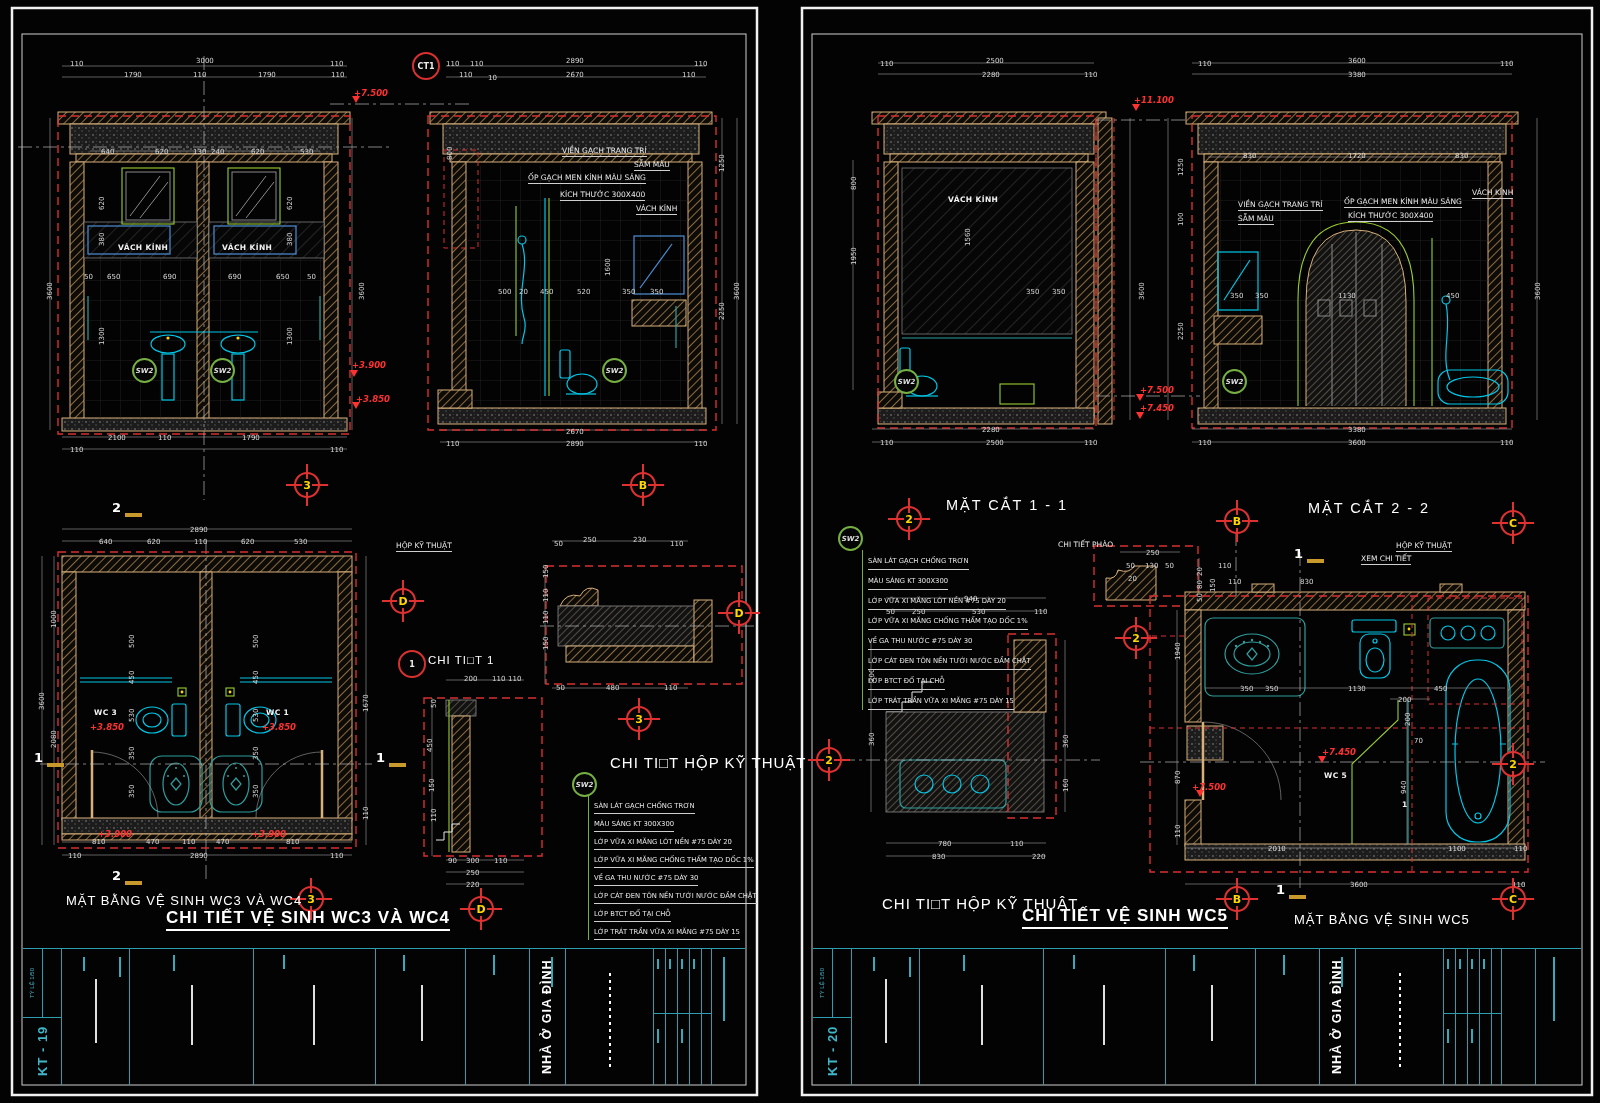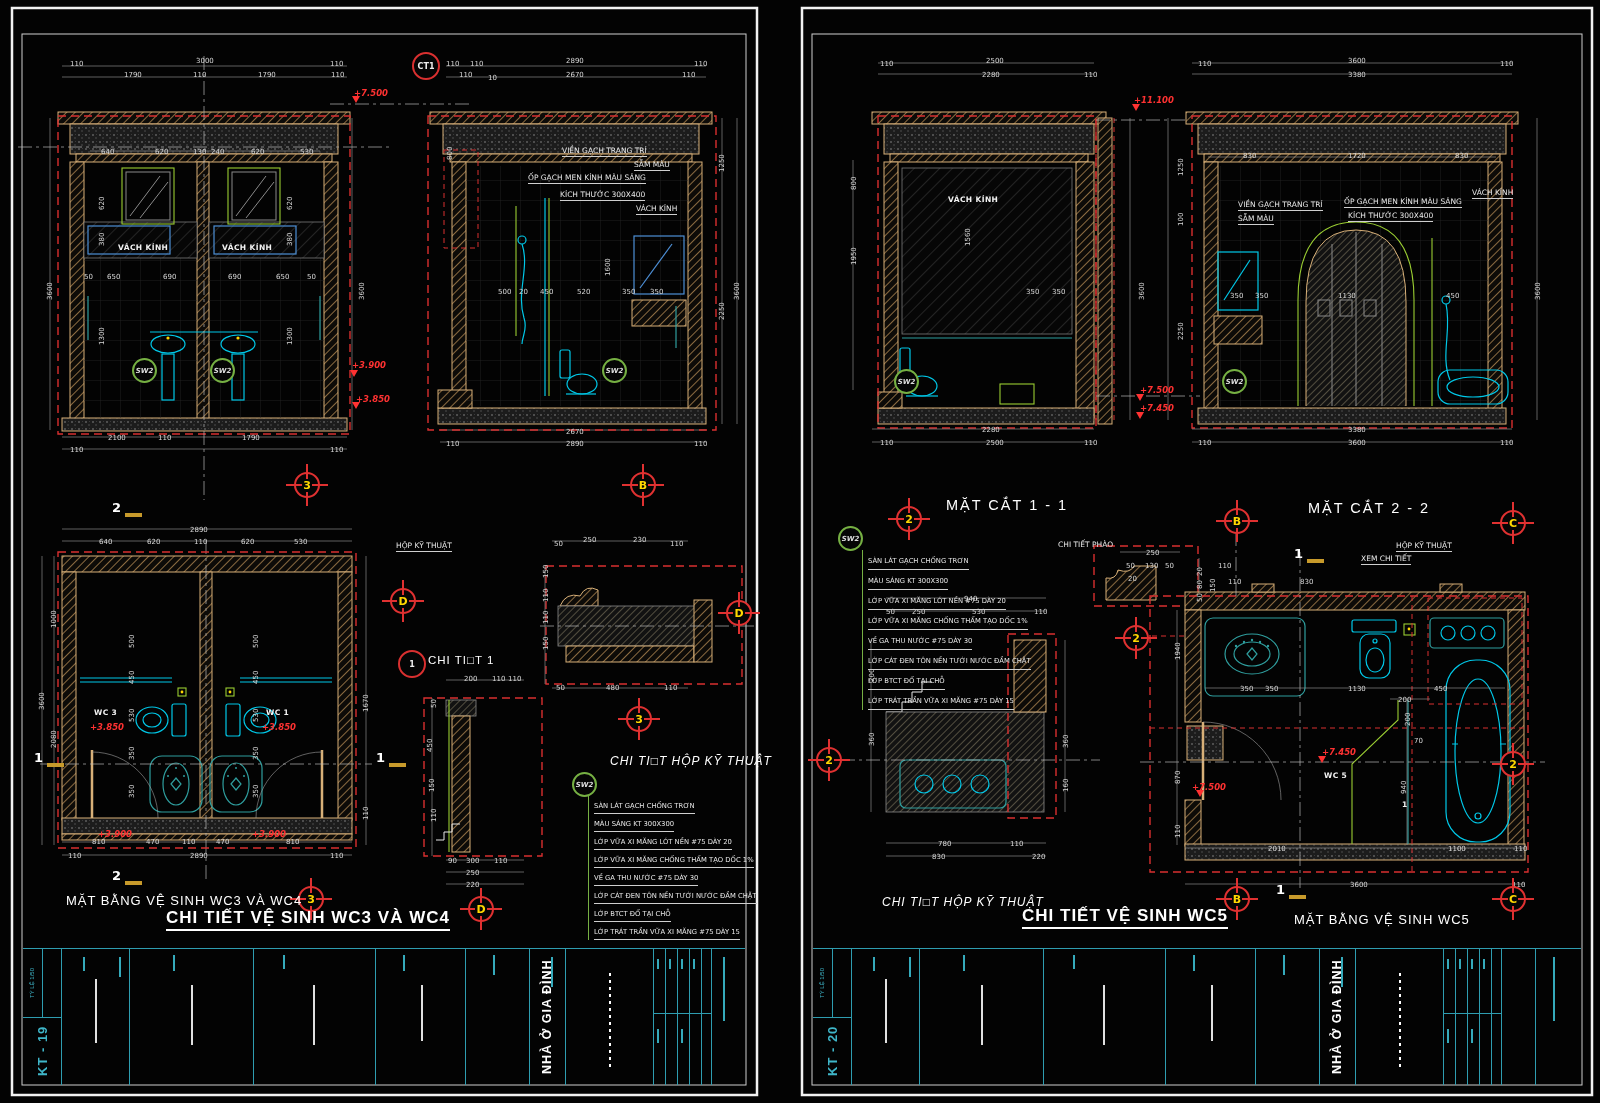--- a/index.html
+++ b/index.html
@@ -10,21 +10,21 @@
   .lbl{position:absolute;font-family:"DejaVu Sans",sans-serif;color:#d9d9d9;white-space:nowrap;}
   .d{font-size:7px;}
   .dv{font-size:7px;transform:rotate(-90deg);transform-origin:left top;}
   .r{font-size:8.5px;color:#ff3232;font-weight:bold;font-style:italic;}
   .n{font-size:7.5px;color:#e9e9e9;}
   .nu{font-size:7.5px;color:#e9e9e9;border-bottom:1px solid #cfcfcf;padding-bottom:1px;}
   .w{font-size:7.5px;color:#f2f2f2;font-weight:bold;letter-spacing:.4px;}
   .dtitle{position:absolute;color:#fff;z-index:3;white-space:nowrap;}
   .t-plan{font-size:13px;letter-spacing:1px;}
   .t-big{font-size:17px;font-weight:bold;letter-spacing:1px;border-bottom:2px solid #fff;padding-bottom:1px;}
-  .t-med{font-size:12px;letter-spacing:1px;font-style:italic;}
+  .t-med{font-size:15px;letter-spacing:1px;}
   .t-sm{font-size:11.5px;letter-spacing:1px;}
   .t-sec{font-size:14.5px;letter-spacing:2px;}
   
   .mk{position:absolute;z-index:4;}
   .mk-tg{width:22px;height:22px;border:2px solid #e03131;border-radius:50%;background:#050505;
          display:flex;align-items:center;justify-content:center;}
   .mk-tg::before{content:"";position:absolute;left:-10px;right:-10px;top:50%;height:2px;margin-top:-1px;background:#e03131;}
   .mk-tg::after{content:"";position:absolute;top:-10px;bottom:-10px;left:50%;width:2px;margin-left:-1px;background:#e03131;}
   .mk-tg span{position:relative;z-index:2;color:#ffd800;font:bold 11px "DejaVu Sans",sans-serif;background:#050505;padding:0 1px;}
   .mk-ct{width:24px;height:24px;border:2px solid #d93030;border-radius:50%;background:#050505;

